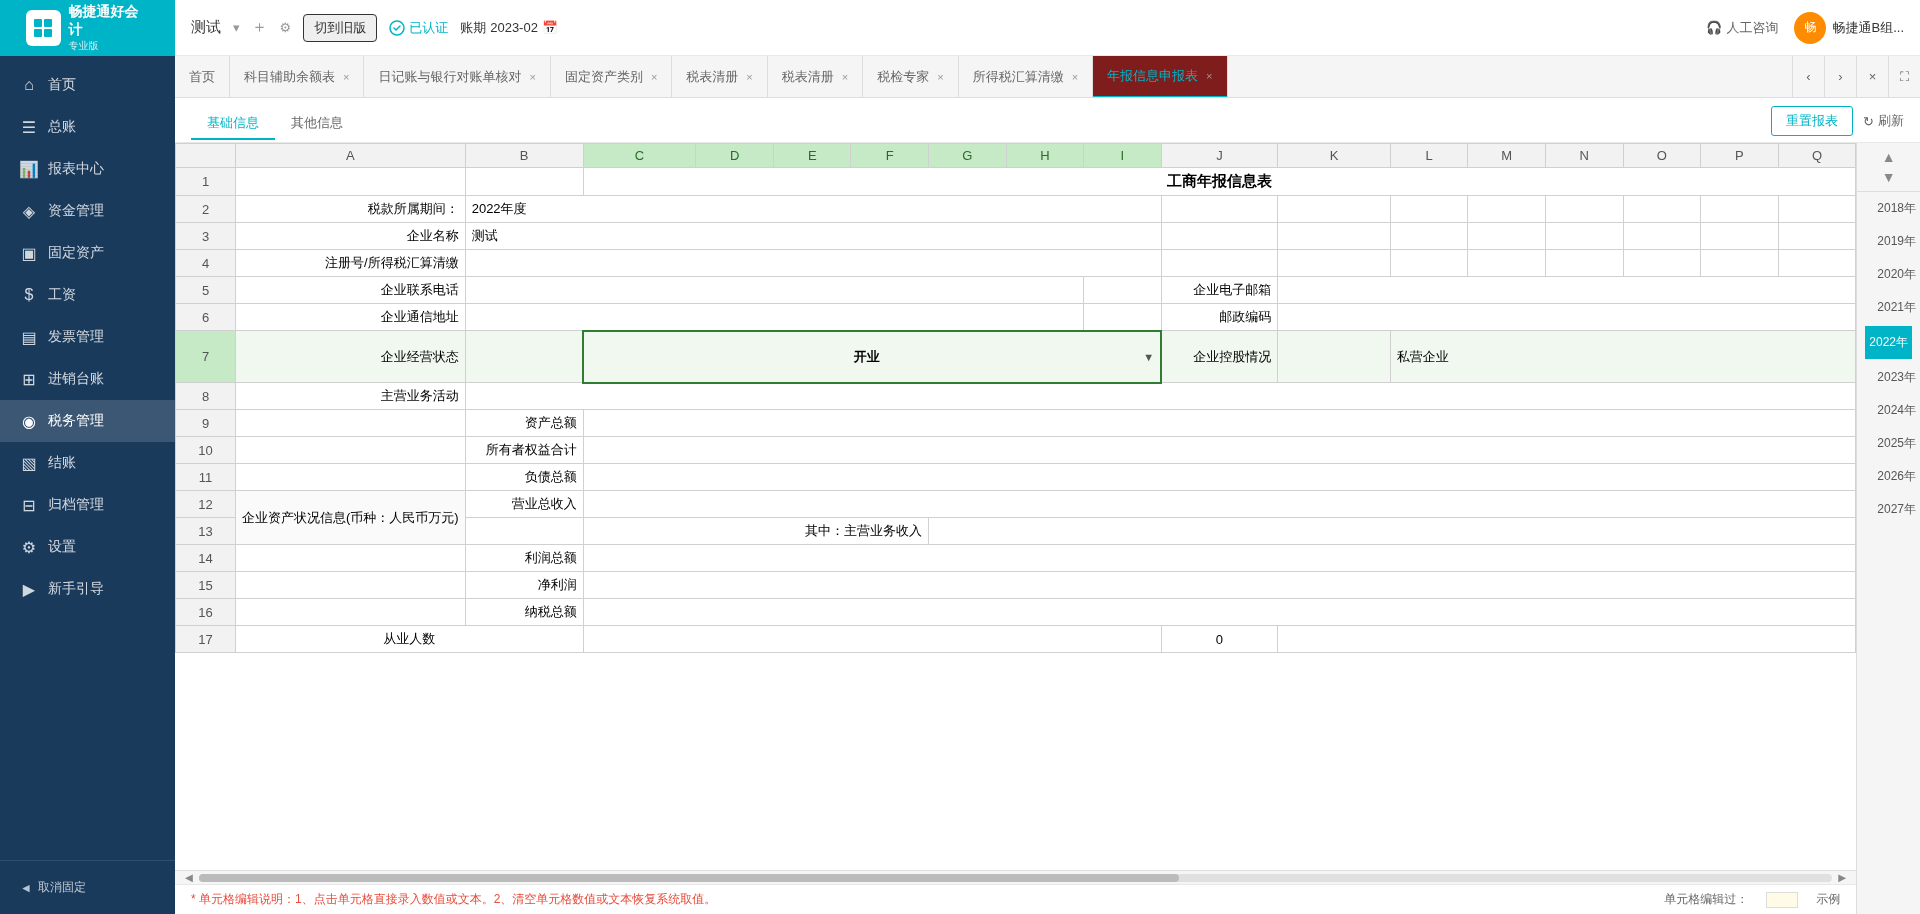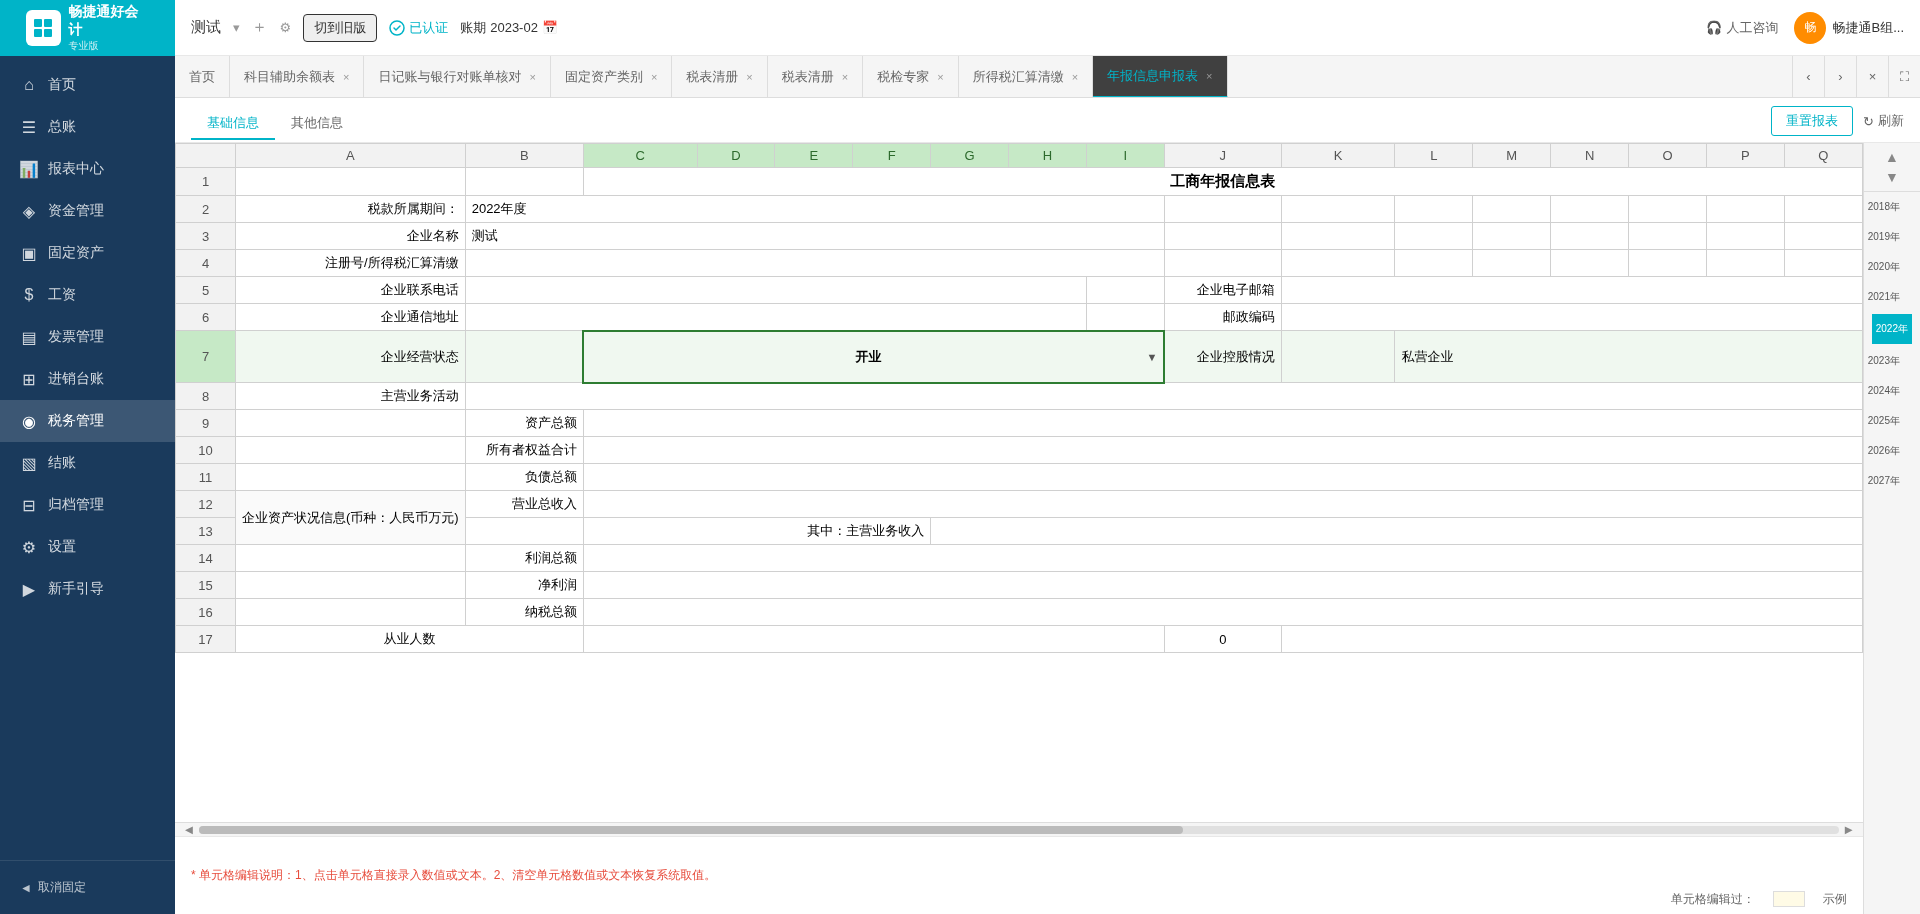--- a/index.html
+++ b/index.html
@@ -38,21 +38,21 @@
     .top-bar-period { color: #333; font-size: 13px; display: flex; align-items: center; gap: 4px; }
     .top-bar-spacer { flex: 1; }
     .top-bar-right { display: flex; align-items: center; gap: 16px; }
     .top-bar-help { display: flex; align-items: center; gap: 4px; color: #666; cursor: pointer; font-size: 13px; }
     .top-bar-user { display: flex; align-items: center; gap: 6px; color: #333; cursor: pointer; }
     .top-bar-avatar { width: 32px; height: 32px; border-radius: 50%; background: #ff8c00; display: flex; align-items: center; justify-content: center; color: #fff; font-size: 12px; }
 
     
     .tab-bar { height: 42px; background: #f5f5f5; display: flex; align-items: center; border-bottom: 1px solid #ddd; overflow: hidden; }
     .tab-item { height: 42px; display: flex; align-items: center; padding: 0 14px; font-size: 13px; color: #666; cursor: pointer; border-right: 1px solid #ddd; white-space: nowrap; gap: 6px; background: #f5f5f5; }
-    .tab-item.active { background: #404040; color: #00b4c8; border-bottom: 2px solid #00b4c8; }
+    .tab-item.active { background: #7f1d1d; color: #00b4c8; border-bottom: 2px solid #00b4c8; }
     .tab-item .tab-close { color: #999; font-size: 11px; margin-left: 2px; }
     .tab-home { padding: 0 14px; color: #666; font-size: 13px; cursor: pointer; }
     .tab-nav-btns { display: flex; align-items: center; margin-left: auto; }
     .tab-nav-btn { width: 32px; height: 42px; display: flex; align-items: center; justify-content: center; cursor: pointer; color: #666; border-left: 1px solid #ddd; }
 
     
     .content-area { flex: 1; display: flex; overflow: hidden; }
 
     
     .page-content { flex: 1; display: flex; flex-direction: column; background: #fff; overflow: hidden; }
@@ -66,26 +66,26 @@
     .btn-refresh { color: #666; cursor: pointer; font-size: 13px; display: flex; align-items: center; gap: 4px; }
 
     
     .spreadsheet-wrapper { flex: 1; overflow: auto; position: relative; }
     .spreadsheet { width: 100%; border-collapse: collapse; font-size: 13px; }
     .spreadsheet th, .spreadsheet td { border: 1px solid #d0d0d0; padding: 4px 6px; white-space: nowrap; }
     .col-header { background: #f2f2f2; text-align: center; color: #555; font-weight: normal; min-width: 60px; }
     .row-header { background: #f2f2f2; text-align: center; color: #555; font-weight: normal; width: 36px; min-width: 36px; }
     .corner-header { background: #f2f2f2; width: 36px; }
     .active-col { background: #c6e9c6; color: #2d6a2d; }
-    .year-item { width: 100%; text-align: left; padding: 8px 4px; font-size: 10px; color: #555; cursor: pointer; }
+    .year-item { width: 100%; text-align: right; padding: 8px 4px; font-size: 12px; color: #555; cursor: pointer; }
     .year-item.active { background: #00b4c8; color: #fff; border-radius: 0; margin: 2px 8px; width: calc(100% - 16px); }
 
     
     .footer { padding: 6px 16px; background: #fff; border-top: 1px solid #e8e8e8; font-size: 12px; color: #e74c3c; display: flex; align-items: center; justify-content: space-between; }
-    .footer-right { display: flex; align-items: flex-start; gap: 18px; color: #666; margin-top: 48px; }
+    .footer-right { display: flex; align-items: flex-end; gap: 18px; color: #666; }
     .footer-example { display: inline-block; width: 32px; height: 16px; background: #fffbe6; border: 1px solid #ddd; }
 
     
     .h-scroll { height: 14px; background: #f5f5f5; border-top: 1px solid #ddd; display: flex; align-items: center; padding: 0 4px; }
     .h-scroll-track { flex: 1; height: 8px; background: #e0e0e0; border-radius: 4px; position: relative; }
     .h-scroll-thumb { width: 60%; height: 8px; background: #bbb; border-radius: 4px; }
 
     .cell-merged-title { text-align: center; font-size: 15px; font-weight: bold; background: #fff; }
     .cell-right-label { text-align: right; padding-right: 8px; }
     .cell-center { text-align: center; }

